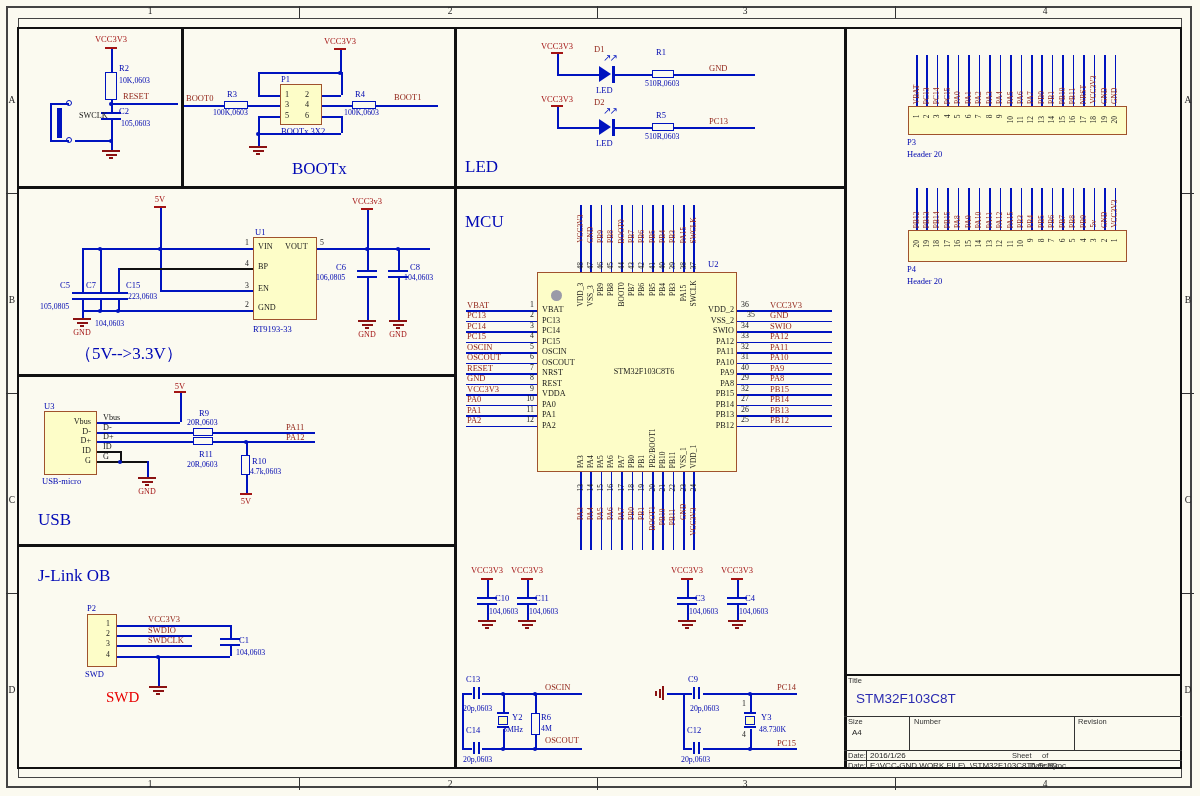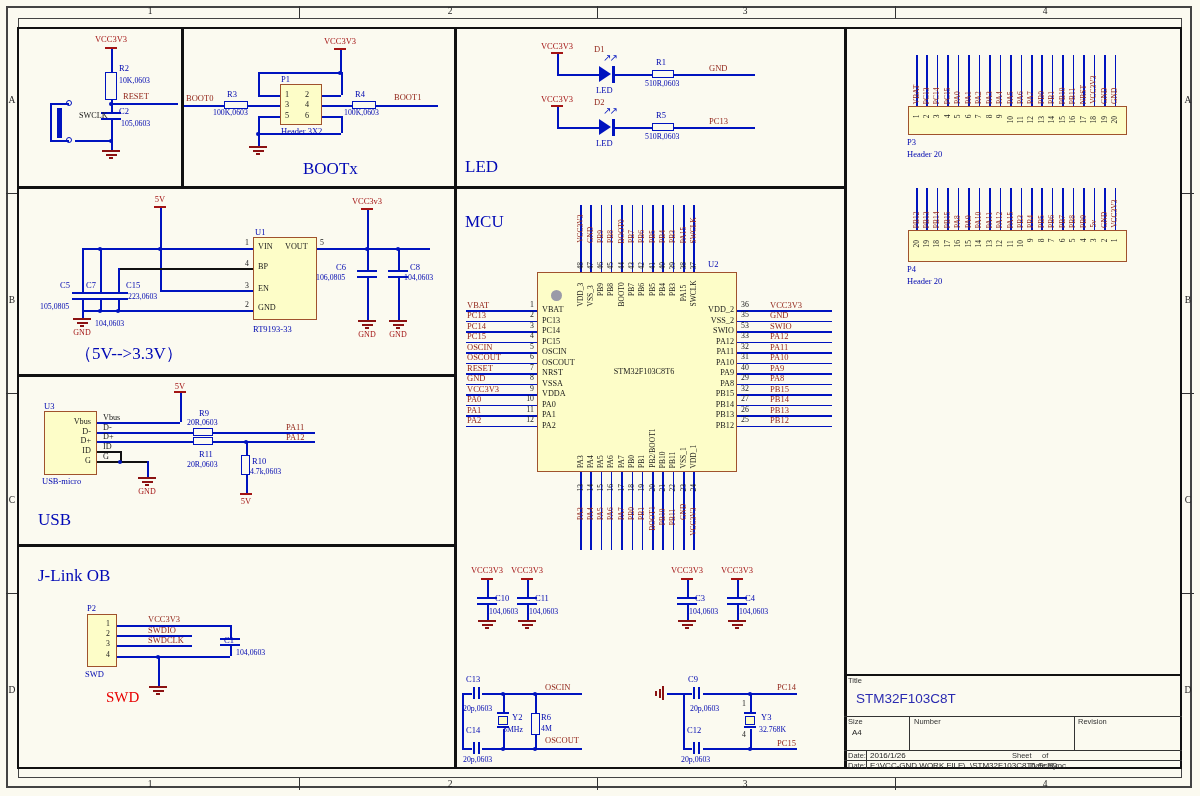--- a/index.html
+++ b/index.html
@@ -281,39 +281,39 @@
     <div class="abs" style="left: 57px; top: 108px; width: 5px; height: 30px; background: rgb(0, 19, 191);"></div>
     <div class="t pwr-t" style="left: 86px; top: 35px; width: 50px; text-align: center;">VCC3V3</div>
     <div class="t des" style="left: 119px; top: 64px;">R2</div>
     <div class="t val" style="left: 119px; top: 77px;">10K,0603</div>
     <div class="t net" style="left: 123px; top: 92px;">RESET</div>
     <div class="t pname" style="left: 79px; top: 111px;">SWCLK</div>
     <div class="t des" style="left: 119px; top: 107px;">C2</div>
     <div class="t val" style="left: 121px; top: 120px;">105,0603</div>
     <div class="t pwr-t" style="left: 315px; top: 37px; width: 50px; text-align: center;">VCC3V3</div>
     <div class="t des" style="left: 281px; top: 75px;">P1</div>
-    <div class="t des" style="left: 281px; top: 127px;">Header 3X2</div>
+    <div class="t des" style="left: 281px; top: 127px;">BOOTx 3X2</div>
     <div class="t pname" style="left: 285px; top: 90px;">1</div>
     <div class="t pname" style="left: 305px; top: 90px;">2</div>
     <div class="t pname" style="left: 285px; top: 100px;">3</div>
     <div class="t pname" style="left: 305px; top: 100px;">4</div>
     <div class="t pname" style="left: 285px; top: 111px;">5</div>
     <div class="t pname" style="left: 305px; top: 111px;">6</div>
     <div class="t net" style="left: 186px; top: 94px;">BOOT0</div>
     <div class="t des" style="left: 227px; top: 90px;">R3</div>
     <div class="t val" style="left: 213px; top: 109px;">100K,0603</div>
     <div class="t net" style="left: 394px; top: 93px;">BOOT1</div>
     <div class="t des" style="left: 355px; top: 90px;">R4</div>
     <div class="t val" style="left: 344px; top: 109px;">100K,0603</div>
-    <div class="t sect" style="left: 303px; top: 160px;">BOOTx</div>
+    <div class="t sect" style="left: 292px; top: 160px;">BOOTx</div>
     <div class="t pwr-t" style="left: 532px; top: 42px; width: 50px; text-align: center;">VCC3V3</div>
     <div class="t net" style="left: 594px; top: 45px;">D1</div>
     <div class="t arr" style="left: 603px; top: 52px;">↗↗</div>
     <div class="t des" style="left: 596px; top: 86px;">LED</div>
-    <div class="t des" style="left: 656px; top: 58px;">R1</div>
+    <div class="t des" style="left: 656px; top: 48px;">R1</div>
     <div class="t val" style="left: 645px; top: 80px;">510R,0603</div>
     <div class="t net" style="left: 709px; top: 64px;">GND</div>
     <div class="t pwr-t" style="left: 532px; top: 95px; width: 50px; text-align: center;">VCC3V3</div>
     <div class="t net" style="left: 594px; top: 98px;">D2</div>
     <div class="t arr" style="left: 603px; top: 105px;">↗↗</div>
     <div class="t des" style="left: 596px; top: 139px;">LED</div>
     <div class="t des" style="left: 656px; top: 111px;">R5</div>
     <div class="t val" style="left: 645px; top: 133px;">510R,0603</div>
     <div class="t net" style="left: 709px; top: 117px;">PC13</div>
     <div class="t sect" style="left: 465px; top: 158px;">LED</div>
@@ -372,21 +372,21 @@
     <div class="t sect" style="left: 38px; top: 567px;">J-Link OB</div>
     <div class="t des" style="left: 87px; top: 604px;">P2</div>
     <div class="t des" style="left: 85px; top: 670px;">SWD</div>
     <div class="t pin" style="left: 96px; top: 620px; width: 14px; text-align: right;">1</div>
     <div class="t pin" style="left: 96px; top: 630px; width: 14px; text-align: right;">2</div>
     <div class="t pin" style="left: 96px; top: 640px; width: 14px; text-align: right;">3</div>
     <div class="t pin" style="left: 96px; top: 651px; width: 14px; text-align: right;">4</div>
     <div class="t net" style="left: 148px; top: 615px;">VCC3V3</div>
     <div class="t net" style="left: 148px; top: 626px;">SWDIO</div>
     <div class="t net" style="left: 148px; top: 636px;">SWDCLK</div>
-    <div class="t des" style="left: 224px; top: 636px;">C1</div>
+    <div class="t des" style="left: 239px; top: 636px;">C1</div>
     <div class="t val" style="left: 236px; top: 649px;">104,0603</div>
     <div class="t swd" style="left: 106px; top: 689px;">SWD</div>
     <div class="t sect" style="left: 465px; top: 213px;">MCU</div>
     <div class="t des" style="left: 708px; top: 260px;">U2</div>
     <div class="t pname" style="left: 594px; top: 367px; width: 100px; text-align: center;">STM32F103C8T6</div>
     <div class="t des" style="left: 907px; top: 138px;">P3</div>
     <div class="t des" style="left: 907px; top: 150px;">Header 20</div>
     <div class="t des" style="left: 907px; top: 265px;">P4</div>
     <div class="t des" style="left: 907px; top: 277px;">Header 20</div>
     <div class="t des" style="left: 466px; top: 675px;">C13</div>
@@ -397,21 +397,21 @@
     <div class="t des" style="left: 541px; top: 713px;">R6</div>
     <div class="t val" style="left: 541px; top: 725px;">4M</div>
     <div class="t net" style="left: 545px; top: 736px;">OSCOUT</div>
     <div class="t des" style="left: 466px; top: 726px;">C14</div>
     <div class="t val" style="left: 463px; top: 756px;">20p,0603</div>
     <div class="t des" style="left: 688px; top: 675px;">C9</div>
     <div class="t val" style="left: 690px; top: 705px;">20p,0603</div>
     <div class="t net" style="left: 777px; top: 683px;">PC14</div>
     <div class="t pin" style="left: 742px; top: 700px;">1</div>
     <div class="t des" style="left: 761px; top: 713px;">Y3</div>
-    <div class="t val" style="left: 759px; top: 726px;">32.768K</div>
+    <div class="t val" style="left: 759px; top: 726px;">48.730K</div>
     <div class="t pin" style="left: 742px; top: 731px;">4</div>
     <div class="t des" style="left: 687px; top: 726px;">C12</div>
     <div class="t val" style="left: 681px; top: 756px;">20p,0603</div>
     <div class="t net" style="left: 777px; top: 739px;">PC15</div>
     <div class="t tbs" style="left: 848px; top: 677px;">Title</div>
     <div class="t tbbig" style="left: 856px; top: 692px;">STM32F103C8T</div>
     <div class="t tbs" style="left: 848px; top: 718px;">Size</div>
     <div class="t tbm" style="left: 852px; top: 729px;">A4</div>
     <div class="t tbs" style="left: 914px; top: 718px;">Number</div>
     <div class="t tbs" style="left: 1078px; top: 718px;">Revision</div>
@@ -446,21 +446,21 @@
     <div class="t net" style="left: 467px; top: 353px;">OSCOUT</div>
     <div class="t pin" style="left: 506px; top: 353px; width: 28px; text-align: right;">6</div>
     <div class="t pname" style="left: 542px; top: 357.5px;">OSCOUT</div>
     <div class="wire" style="left: 466px; top: 373px; width: 71px; height: 1.6px;"></div>
     <div class="t net" style="left: 467px; top: 363.5px;">RESET</div>
     <div class="t pin" style="left: 506px; top: 363.5px; width: 28px; text-align: right;">7</div>
     <div class="t pname" style="left: 542px; top: 368px;">NRST</div>
     <div class="wire" style="left: 466px; top: 383.5px; width: 71px; height: 1.6px;"></div>
     <div class="t net" style="left: 467px; top: 374px;">GND</div>
     <div class="t pin" style="left: 506px; top: 374px; width: 28px; text-align: right;">8</div>
-    <div class="t pname" style="left: 542px; top: 378.5px;">VSSA</div>
+    <div class="t pname" style="left: 542px; top: 378.5px;">REST</div>
     <div class="wire" style="left: 466px; top: 394px; width: 71px; height: 1.6px;"></div>
     <div class="t net" style="left: 467px; top: 384.5px;">VCC3V3</div>
     <div class="t pin" style="left: 506px; top: 384.5px; width: 28px; text-align: right;">9</div>
     <div class="t pname" style="left: 542px; top: 389px;">VDDA</div>
     <div class="wire" style="left: 466px; top: 404.5px; width: 71px; height: 1.6px;"></div>
     <div class="t net" style="left: 467px; top: 395px;">PA0</div>
     <div class="t pin" style="left: 506px; top: 395px; width: 28px; text-align: right;">10</div>
     <div class="t pname" style="left: 542px; top: 399.5px;">PA0</div>
     <div class="wire" style="left: 466px; top: 415px; width: 71px; height: 1.6px;"></div>
     <div class="t net" style="left: 467px; top: 405.5px;">PA1</div>
@@ -468,25 +468,25 @@
     <div class="t pname" style="left: 542px; top: 410px;">PA1</div>
     <div class="wire" style="left: 466px; top: 425.5px; width: 71px; height: 1.6px;"></div>
     <div class="t net" style="left: 467px; top: 416px;">PA2</div>
     <div class="t pin" style="left: 506px; top: 416px; width: 28px; text-align: right;">12</div>
     <div class="t pname" style="left: 542px; top: 420.5px;">PA2</div>
     <div class="wire" style="left: 737px; top: 310px; width: 95px; height: 1.6px;"></div>
     <div class="t pin" style="left: 741px; top: 300.5px; width: 20px; text-align: left;">36</div>
     <div class="t net" style="left: 770px; top: 300.5px;">VCC3V3</div>
     <div class="t pname" style="left: 660px; top: 305px; width: 74px; text-align: right;">VDD_2</div>
     <div class="wire" style="left: 737px; top: 320.5px; width: 95px; height: 1.6px;"></div>
-    <div class="t pin" style="left: 741px; top: 311px; width: 20px; text-align: left;">35</div>
+    <div class="t pin" style="left: 741px; top: 311px; width: 20px; text-align: center;">35</div>
     <div class="t net" style="left: 770px; top: 311px;">GND</div>
     <div class="t pname" style="left: 660px; top: 315.5px; width: 74px; text-align: right;">VSS_2</div>
     <div class="wire" style="left: 737px; top: 331px; width: 95px; height: 1.6px;"></div>
-    <div class="t pin" style="left: 741px; top: 321.5px; width: 20px; text-align: left;">53</div>
+    <div class="t pin" style="left: 741px; top: 321.5px; width: 20px; text-align: left;">34</div>
     <div class="t net" style="left: 770px; top: 321.5px;">SWIO</div>
     <div class="t pname" style="left: 660px; top: 326px; width: 74px; text-align: right;">SWIO</div>
     <div class="wire" style="left: 737px; top: 341.5px; width: 95px; height: 1.6px;"></div>
     <div class="t pin" style="left: 741px; top: 332px; width: 20px; text-align: left;">33</div>
     <div class="t net" style="left: 770px; top: 332px;">PA12</div>
     <div class="t pname" style="left: 660px; top: 336.5px; width: 74px; text-align: right;">PA12</div>
     <div class="wire" style="left: 737px; top: 352px; width: 95px; height: 1.6px;"></div>
     <div class="t pin" style="left: 741px; top: 342.5px; width: 20px; text-align: left;">32</div>
     <div class="t net" style="left: 770px; top: 342.5px;">PA11</div>
     <div class="t pname" style="left: 660px; top: 347px; width: 74px; text-align: right;">PA11</div>

